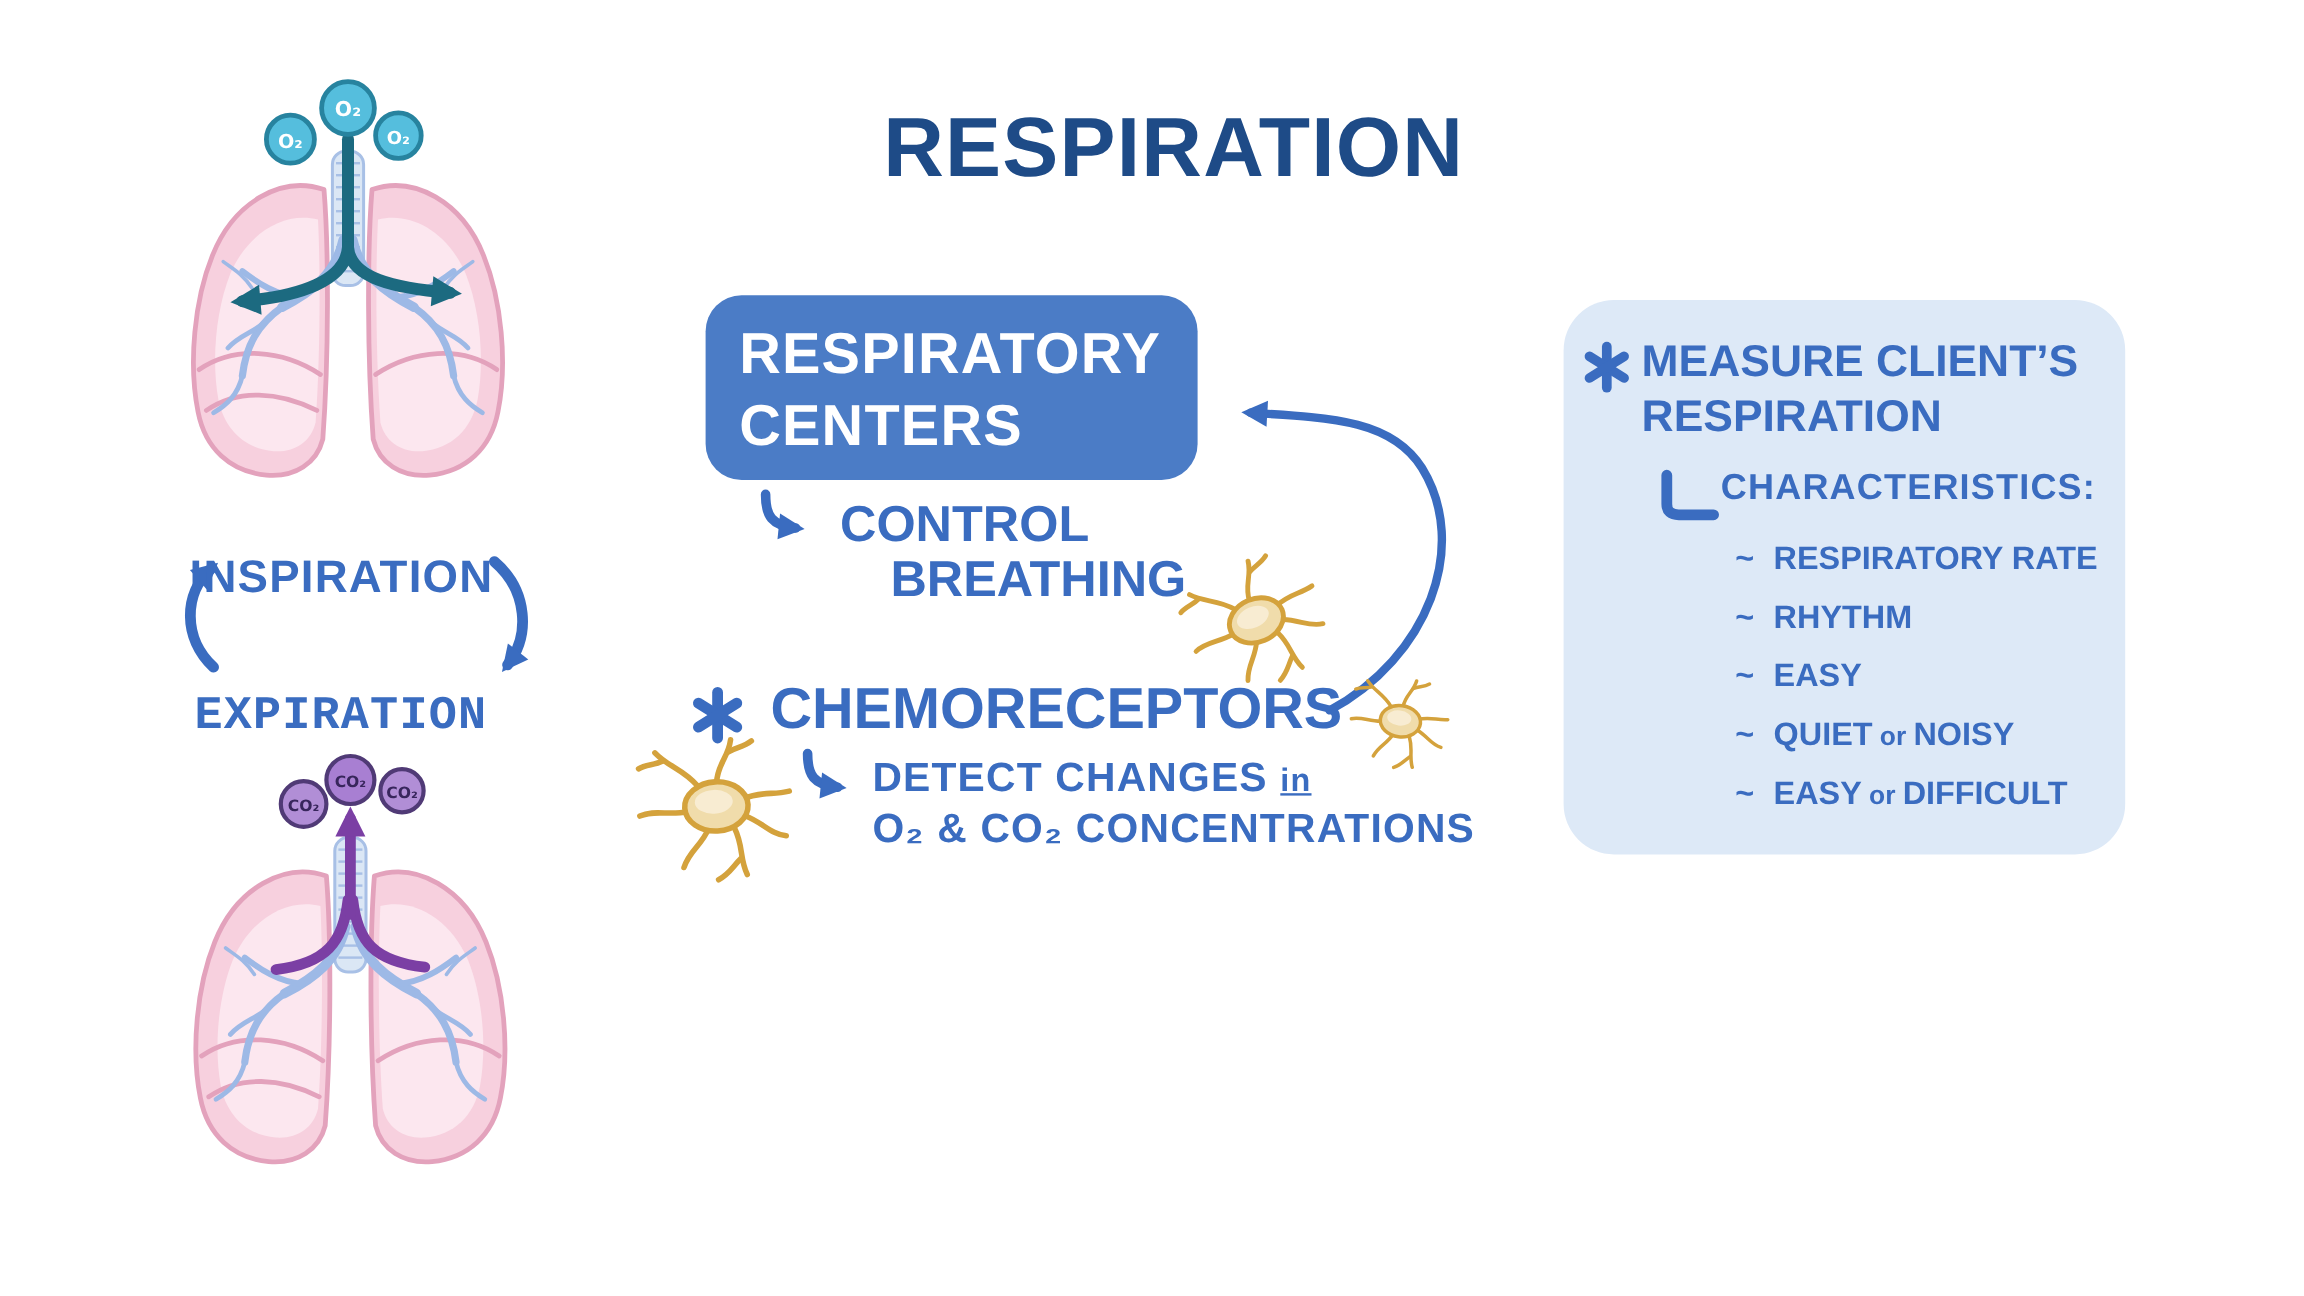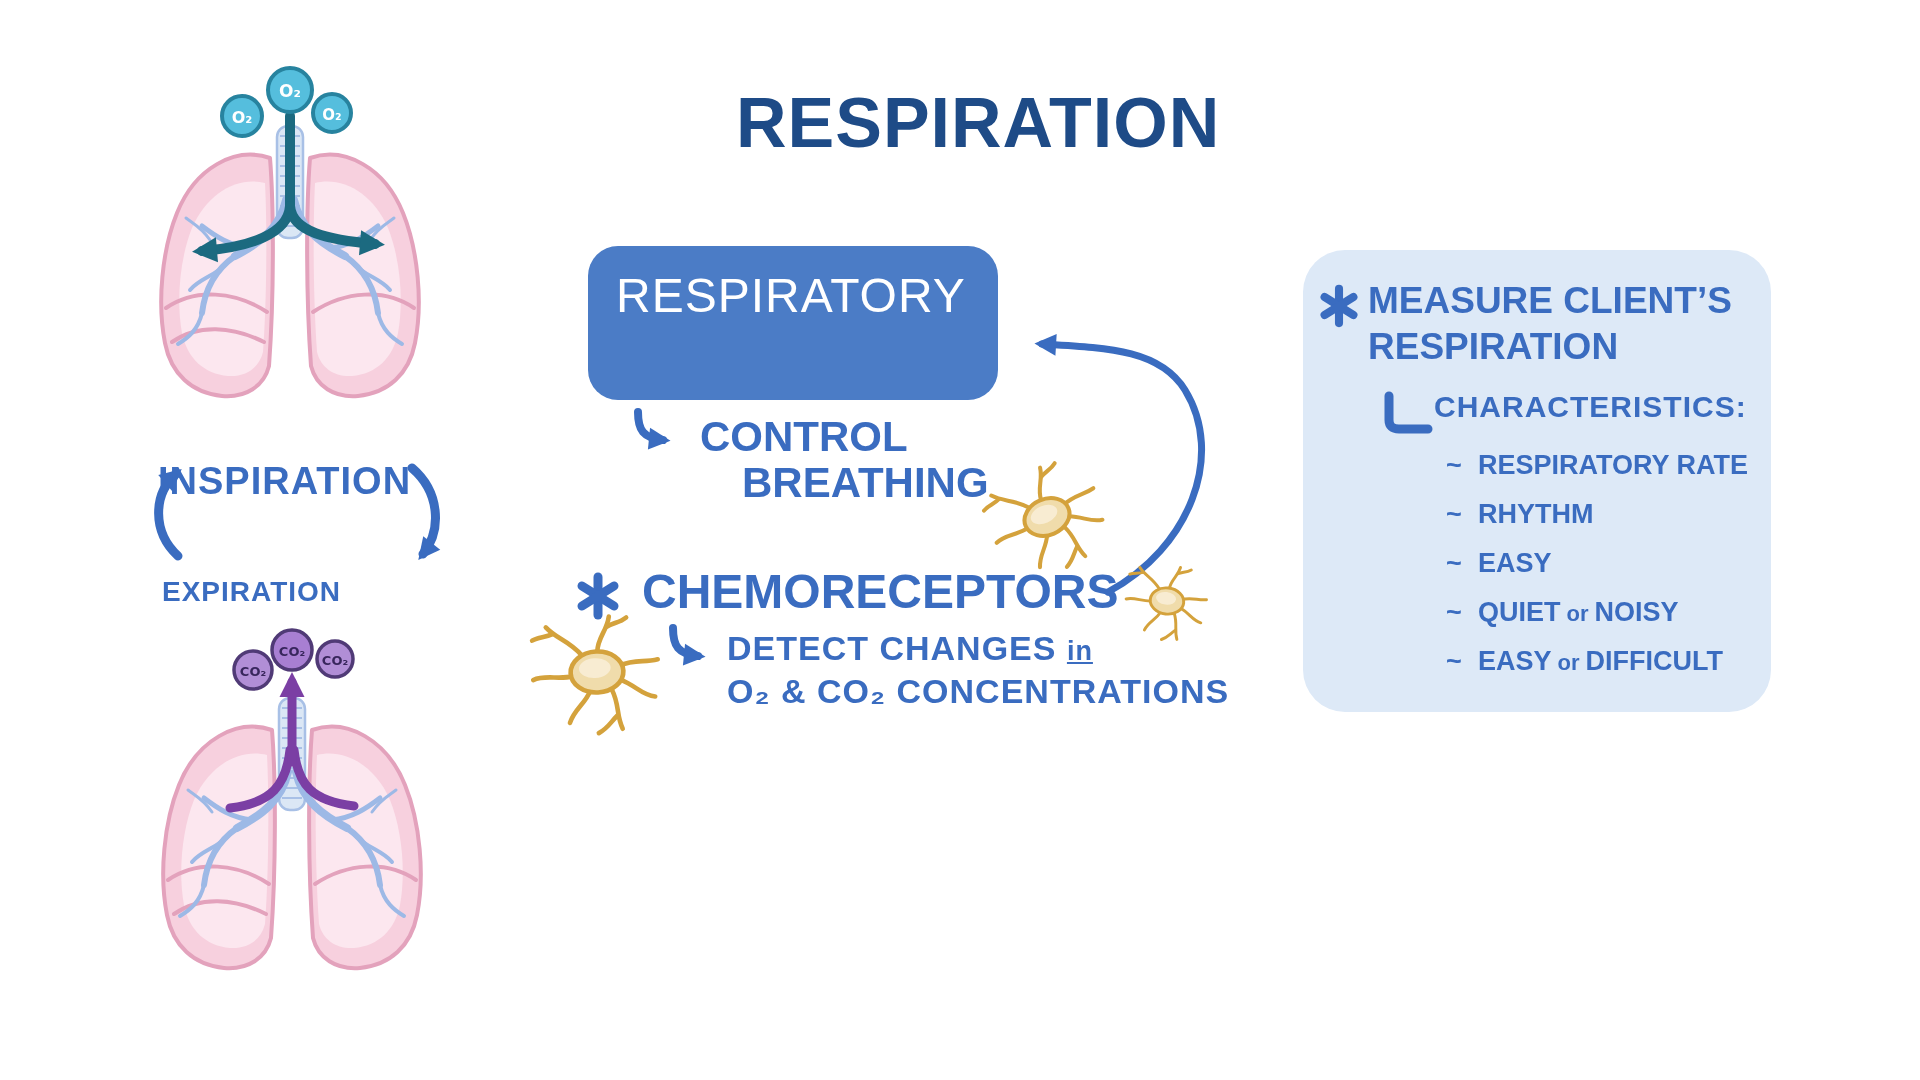--- a/index.html
+++ b/index.html
@@ -18,25 +18,25 @@
   }
   html,body{margin:0;padding:0;}
   body{
     width:1920px;height:1080px;position:relative;background:#ffffff;
     overflow:hidden;
     font-family:"Liberation Sans","DejaVu Sans",sans-serif;
   }
   .t{position:absolute;font-weight:bold;color:var(--blue);white-space:nowrap;z-index:3;line-height:1;}
   .title{left:736px;top:88px;font-size:70px;letter-spacing:1px;color:var(--navy);}
   .insp{left:158px;top:424px;font-size:38px;letter-spacing:1px;margin-top:38px;}
-  .expi{left:162px;top:578px;font-size:28px;letter-spacing:1px;}
+  .expi{left:162px;top:578px;font-size:39px;letter-spacing:1px;font-family:Liberation Mono, monospace;}
   .rc-box{
     position:absolute;left:588px;top:246px;width:410px;height:154px;
     background:var(--boxblue);border-radius:30px;z-index:1;
-    color:#ffffff;font-weight:normal;font-size:48px;line-height:1.24;
+    color:#ffffff;font-weight:bold;font-size:48px;line-height:1.24;
     padding:20px 0 0 28px;box-sizing:border-box;letter-spacing:1px;
   }
   .ctrl1{left:700px;top:416px;font-size:42px;}
   .ctrl2{left:742px;top:462px;font-size:42px;}
   .chemo{left:642px;top:568px;font-size:48px;}
   .det1{left:727px;top:631px;font-size:34px;letter-spacing:1px;}
   .det1 .small{font-size:27px;font-weight:bold;text-decoration:underline;}
   .det2{left:727px;top:674px;font-size:34px;letter-spacing:1px;}
   .panel{
     position:absolute;left:1303px;top:250px;width:468px;height:462px;
@@ -211,20 +211,21 @@
   <path d="M 1389 396 L 1389 420 Q 1389 429 1399 429 L 1428 429" fill="none" stroke="#3a6cc0" stroke-width="9" stroke-linecap="round"></path>
 </svg>
 
 <div class="t title">RESPIRATION</div>
 
 <div class="t insp">INSPIRATION</div>
 <div class="t expi">EXPIRATION</div>
 
 <div class="rc-box">
   <div>RESPIRATORY</div>
+  <div>CENTERS</div>
 </div>
 
 <div class="t ctrl1">CONTROL</div>
 <div class="t ctrl2">BREATHING</div>
 
 <div class="t chemo">CHEMORECEPTORS</div>
 
 <div class="t det1">
   <span>DETECT CHANGES</span>
   <span class="small">in</span>

